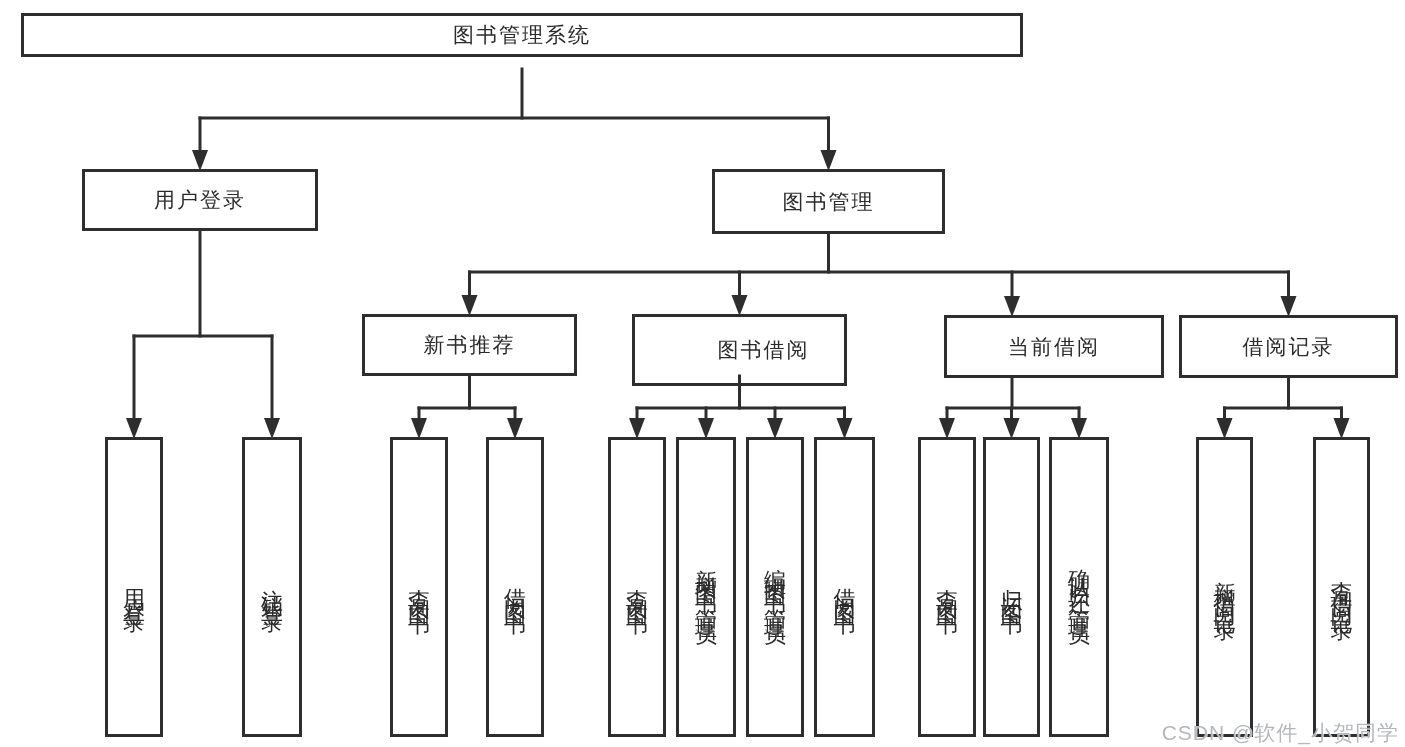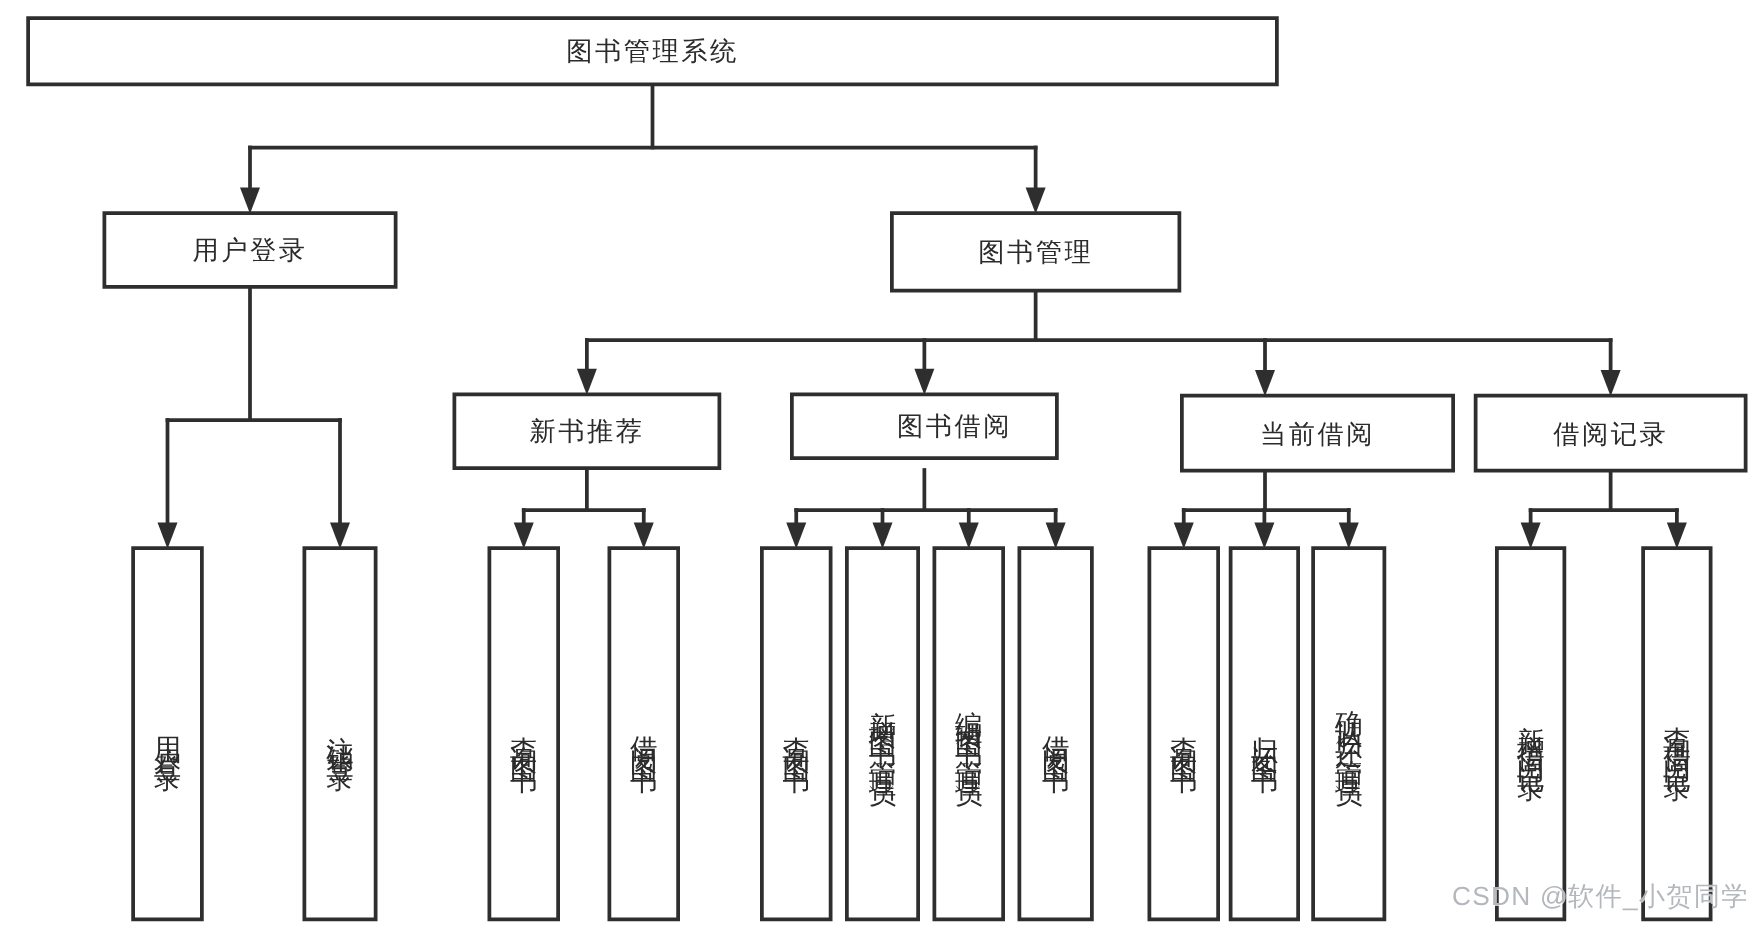--- a/index.html
+++ b/index.html
@@ -41,21 +41,21 @@
   .box-v .lbl {
     writing-mode: vertical-rl;
     text-orientation: mixed;
     font-size: 22px;
     letter-spacing: 8px;
     line-height: 1;
   }
   #watermark {
     position: absolute;
     right: 6px;
-    bottom: 16px;
+    bottom: 0;
     z-index: 3;
     font-size: 21px;
     letter-spacing: 1px;
     color: var(--wm, #b4b8bd);
     text-shadow: 1px 1px 0 rgba(255,255,255,0.7);
     pointer-events: none;
     white-space: nowrap;
   }
 </style>
 </head>
@@ -110,33 +110,33 @@
       <line x1="1079" y1="408" x2="1079" y2="423" stroke="#2e2e2e" stroke-width="3" stroke-linecap="square"></line>
       <polygon points="1071,418 1087,418 1079,439" fill="#2e2e2e"></polygon>
       <line x1="1288.5" y1="378" x2="1288.5" y2="408" stroke="#2e2e2e" stroke-width="3" stroke-linecap="square"></line>
       <line x1="1224.5" y1="408" x2="1341.5" y2="408" stroke="#2e2e2e" stroke-width="3" stroke-linecap="square"></line>
       <line x1="1224.5" y1="408" x2="1224.5" y2="423" stroke="#2e2e2e" stroke-width="3" stroke-linecap="square"></line>
       <polygon points="1216.5,418 1232.5,418 1224.5,439" fill="#2e2e2e"></polygon>
       <line x1="1341.5" y1="408" x2="1341.5" y2="423" stroke="#2e2e2e" stroke-width="3" stroke-linecap="square"></line>
       <polygon points="1333.5,418 1349.5,418 1341.5,439" fill="#2e2e2e"></polygon>
     </svg>
   <div id="watermark">CSDN @软件_小贺同学</div>
-<div class="node box-h" style="left: 21px; top: 13px; width: 1002px; height: 56px;">
+<div class="node box-h" style="left: 21px; top: 13px; width: 1002px; height: 44px;">
       <span class="lbl">图书管理系统</span>
     </div>
     <div class="node box-h" style="left: 82px; top: 169px; width: 236px; height: 62px;">
       <span class="lbl">用户登录</span>
     </div>
     <div class="node box-h" style="left: 362px; top: 314px; width: 215px; height: 62px;">
       <span class="lbl">新书推荐</span>
     </div>
     <div class="node box-h" style="left: 712px; top: 169px; width: 233px; height: 65px;">
       <span class="lbl">图书管理</span>
     </div>
-    <div class="node box-h" style="left: 632px; top: 314px; width: 215px; height: 54px; padding-left: 48px;">
+    <div class="node box-h" style="left: 632px; top: 314px; width: 215px; height: 72px; padding-left: 48px;">
       <span class="lbl">图书借阅</span>
     </div>
     <div class="node box-h" style="left: 944px; top: 315px; width: 220px; height: 63px;">
       <span class="lbl">当前借阅</span>
     </div>
     <div class="node box-h" style="left: 1179px; top: 315px; width: 219px; height: 63px;">
       <span class="lbl">借阅记录</span>
     </div>
     <div class="node box-v" style="left: 105px; top: 437px; width: 58px; height: 300px;">
       <span class="lbl">用户登录</span>

